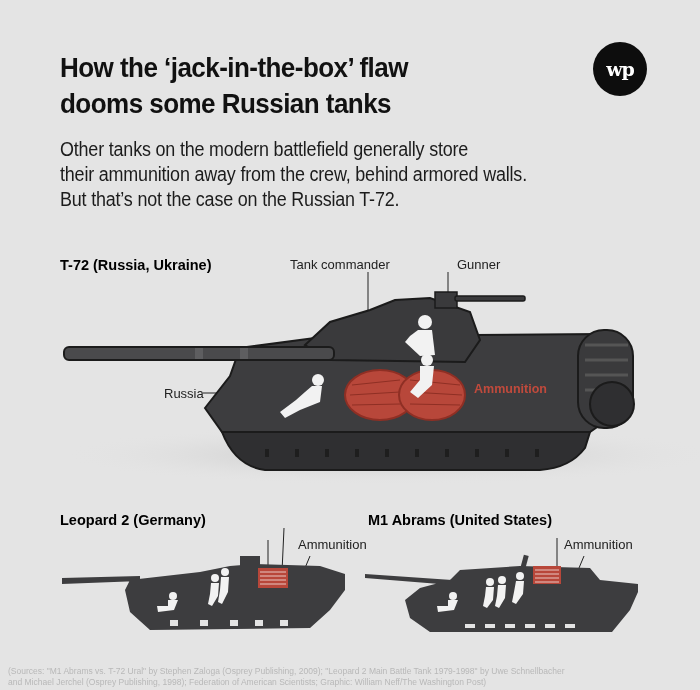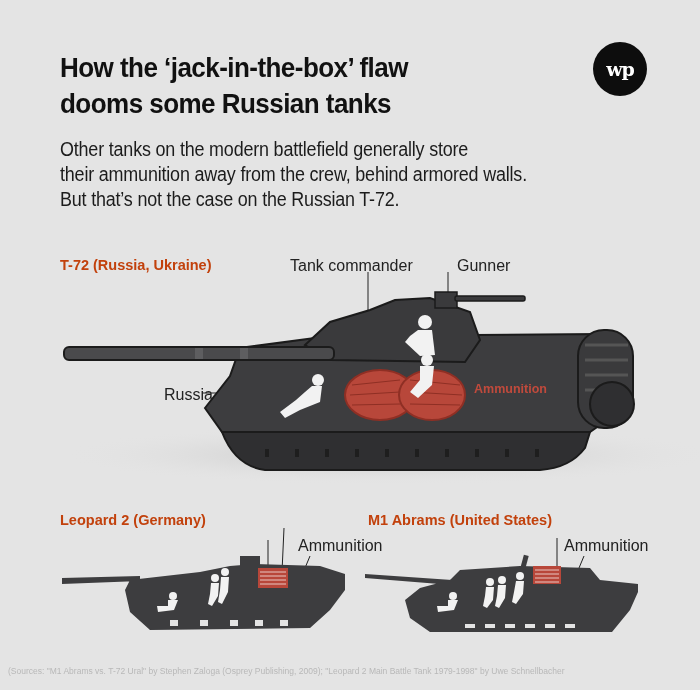--- a/index.html
+++ b/index.html
@@ -2,22 +2,22 @@
 <html><head>
 <meta charset="utf-8">
 <style>
   html,body{margin:0;padding:0;}
   body{width:700px;height:690px;background:#e4e4e4;position:relative;overflow:hidden;font-family:"Liberation Sans",sans-serif;color:#111;}
   .title{position:absolute;left:60px;top:50px;width:500px;font-family:"Liberation Sans",sans-serif;font-weight:bold;font-size:28px;line-height:36px;letter-spacing:-0.6px;color:#111;transform:scaleX(0.93);transform-origin:left top;}
   .logo{position:absolute;left:593px;top:42px;width:54px;height:54px;border-radius:50%;background:#0d0d0d;display:flex;align-items:center;justify-content:center;}
   .logo span{color:#fff;font-family:"DejaVu Serif",serif;font-weight:bold;font-size:19px;letter-spacing:-1px;}
   .subtitle{position:absolute;left:60px;top:137px;width:620px;font-size:19.5px;line-height:25px;color:#1c1c1c;transform:scaleX(0.92);transform-origin:left top;letter-spacing:-0.2px;}
   .sub-line{display:block;white-space:nowrap;}
-  .tank-label{position:absolute;font-weight:bold;font-size:14.5px;color:#c2410c;white-space:nowrap;}
-  .callout{position:absolute;font-size:16px;color:#222;white-space:nowrap;}
+  .tank-label{position:absolute;font-weight:bold;font-size:14.5px;color:#000000;white-space:nowrap;}
+  .callout{position:absolute;font-size:13px;color:#222;white-space:nowrap;}
   .ammo-inline{position:absolute;font-size:12.5px;font-weight:bold;color:#c04a3c;white-space:nowrap;}
   svg{position:absolute;overflow:visible;}
   .sources{position:absolute;left:8px;top:666px;width:690px;font-size:8.5px;line-height:11px;color:#b8b8b8;}
   .sources span{display:block;white-space:nowrap;}
 </style>
 </head>
 <body>
 
 <div class="title">
   <div>How the ‘jack-in-the-box’ flaw</div>
@@ -184,13 +184,14 @@
       <path d="M498,585 L506,585 L505,598 L499,608 L495,606 L497,596 Z"></path>
     <circle cx="490" cy="582" r="4"></circle>
       <path d="M486,587 L494,587 L493,600 L487,608 L483,606 L485,596 Z"></path>
     <circle cx="453" cy="596" r="4"></circle>
       <path d="M448,600 L458,600 L454,610 L438,612 L437,606 L448,606 Z"></path>
   </g>
 </svg>
 
 <div class="sources">
   <span>(Sources: "M1 Abrams vs. T-72 Ural" by Stephen Zaloga (Osprey Publishing, 2009); "Leopard 2 Main Battle Tank 1979-1998" by Uwe Schnellbacher</span>
+  <span>and Michael Jerchel (Osprey Publishing, 1998); Federation of American Scientists; Graphic: William Neff/The Washington Post)</span>
 </div>
 
 </body></html>

